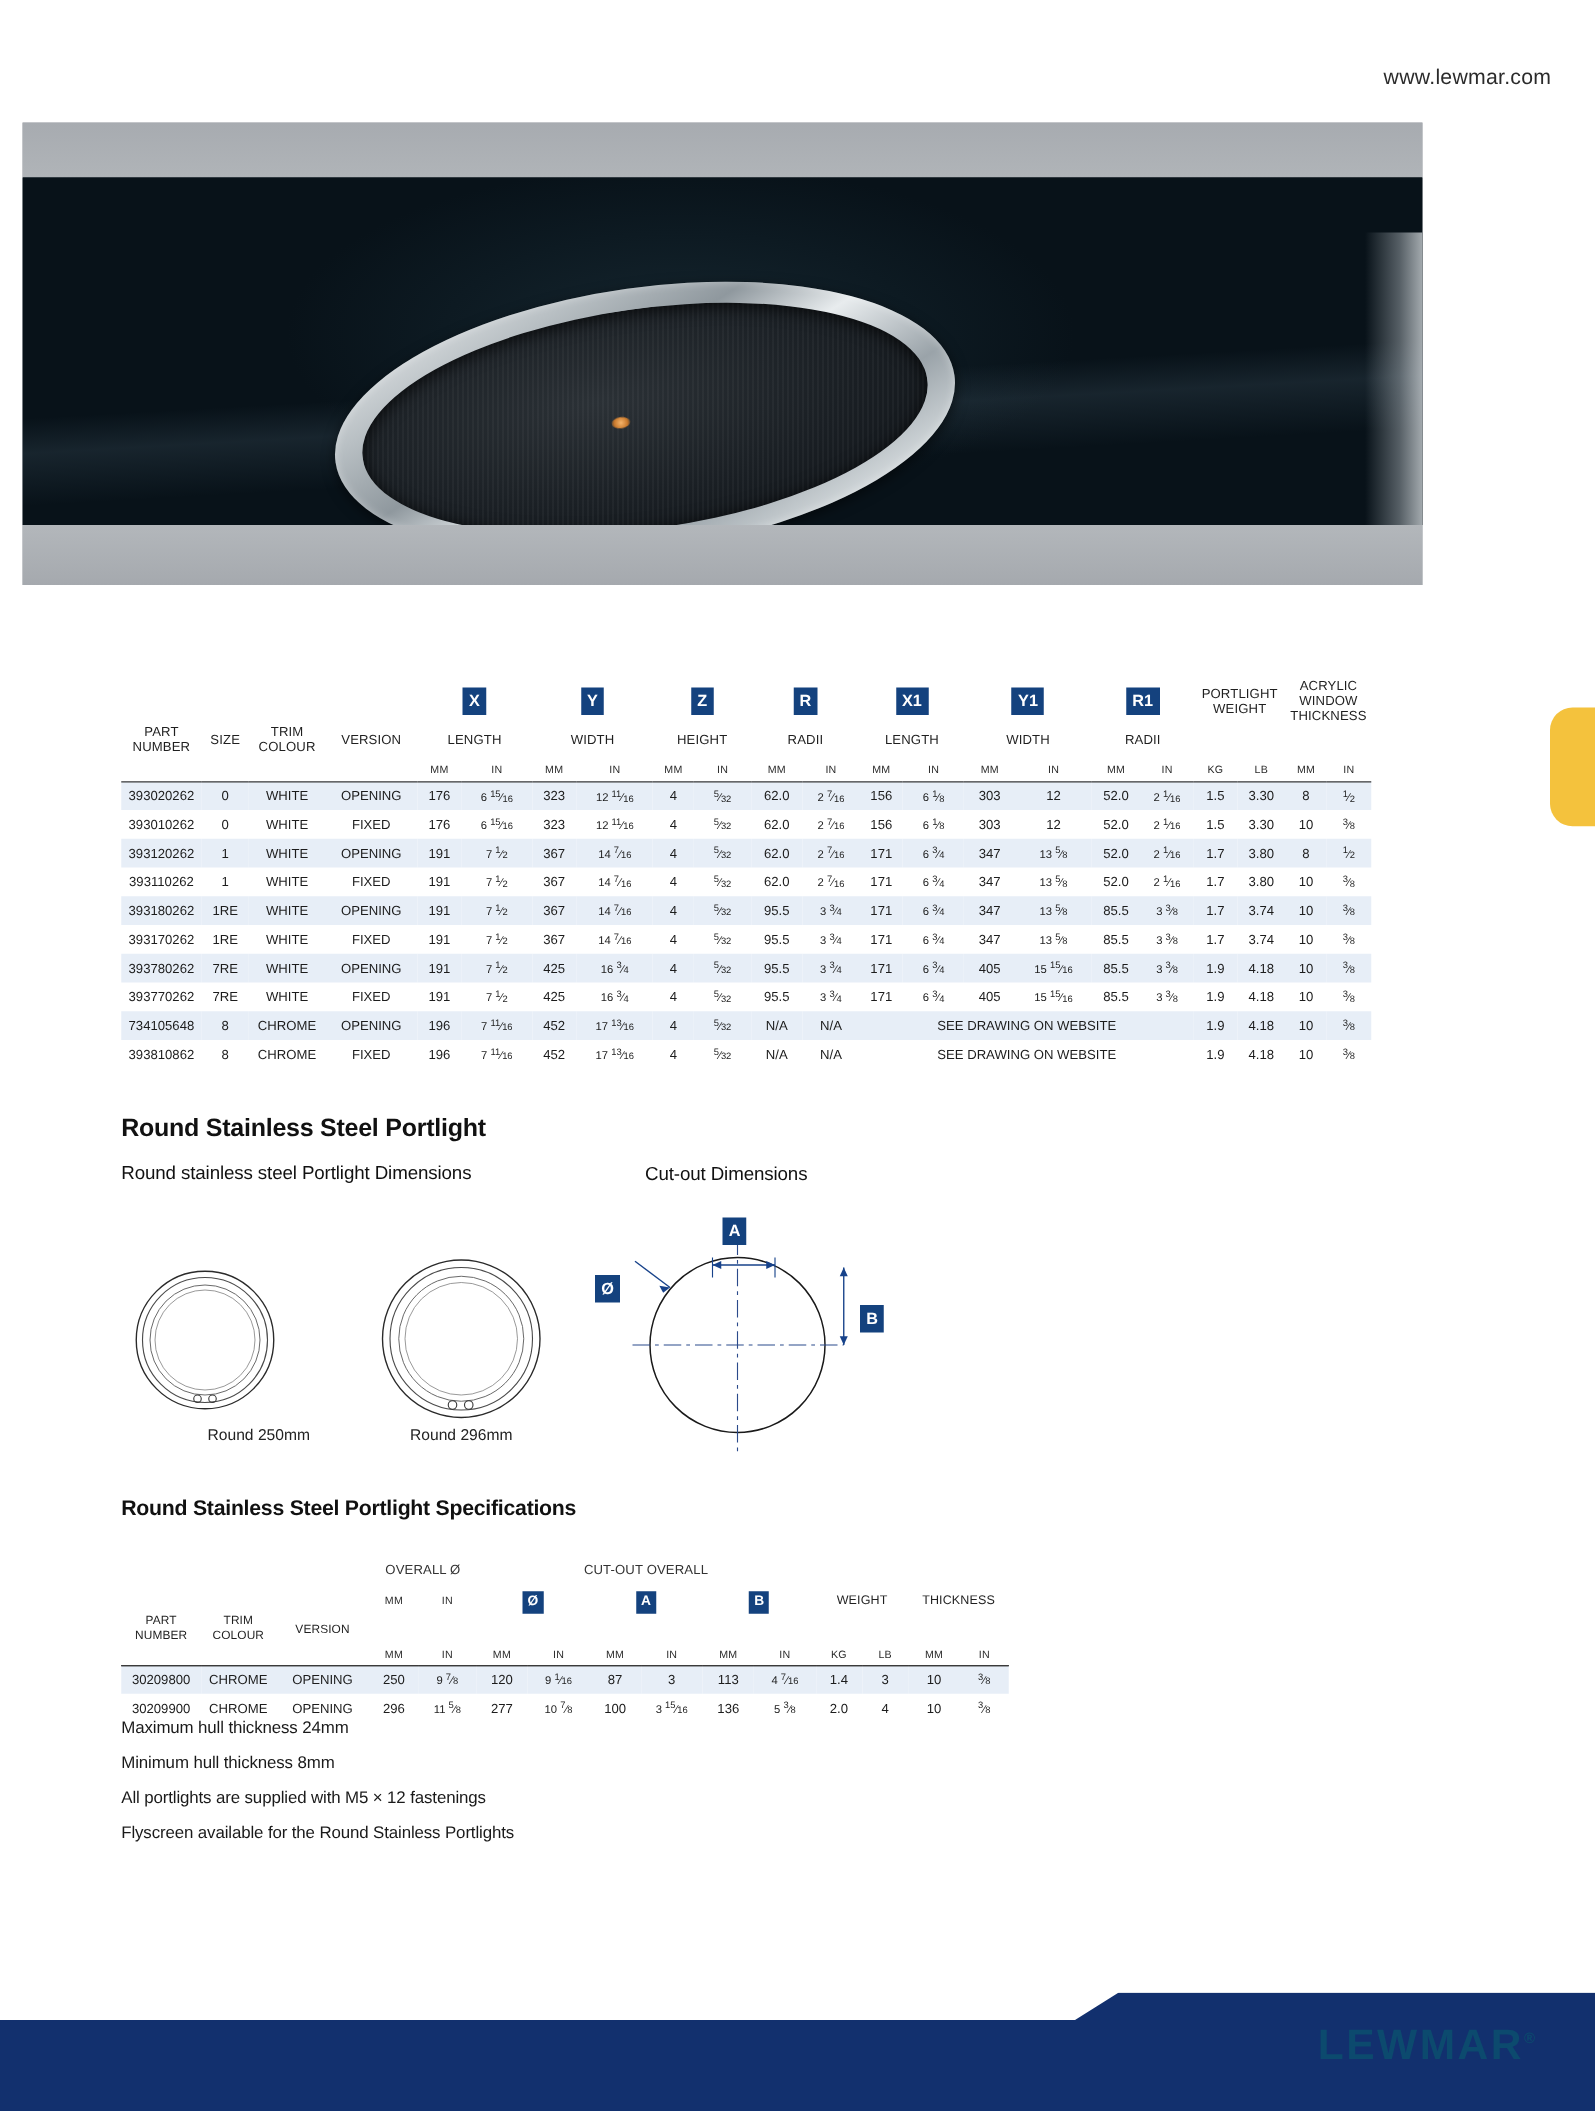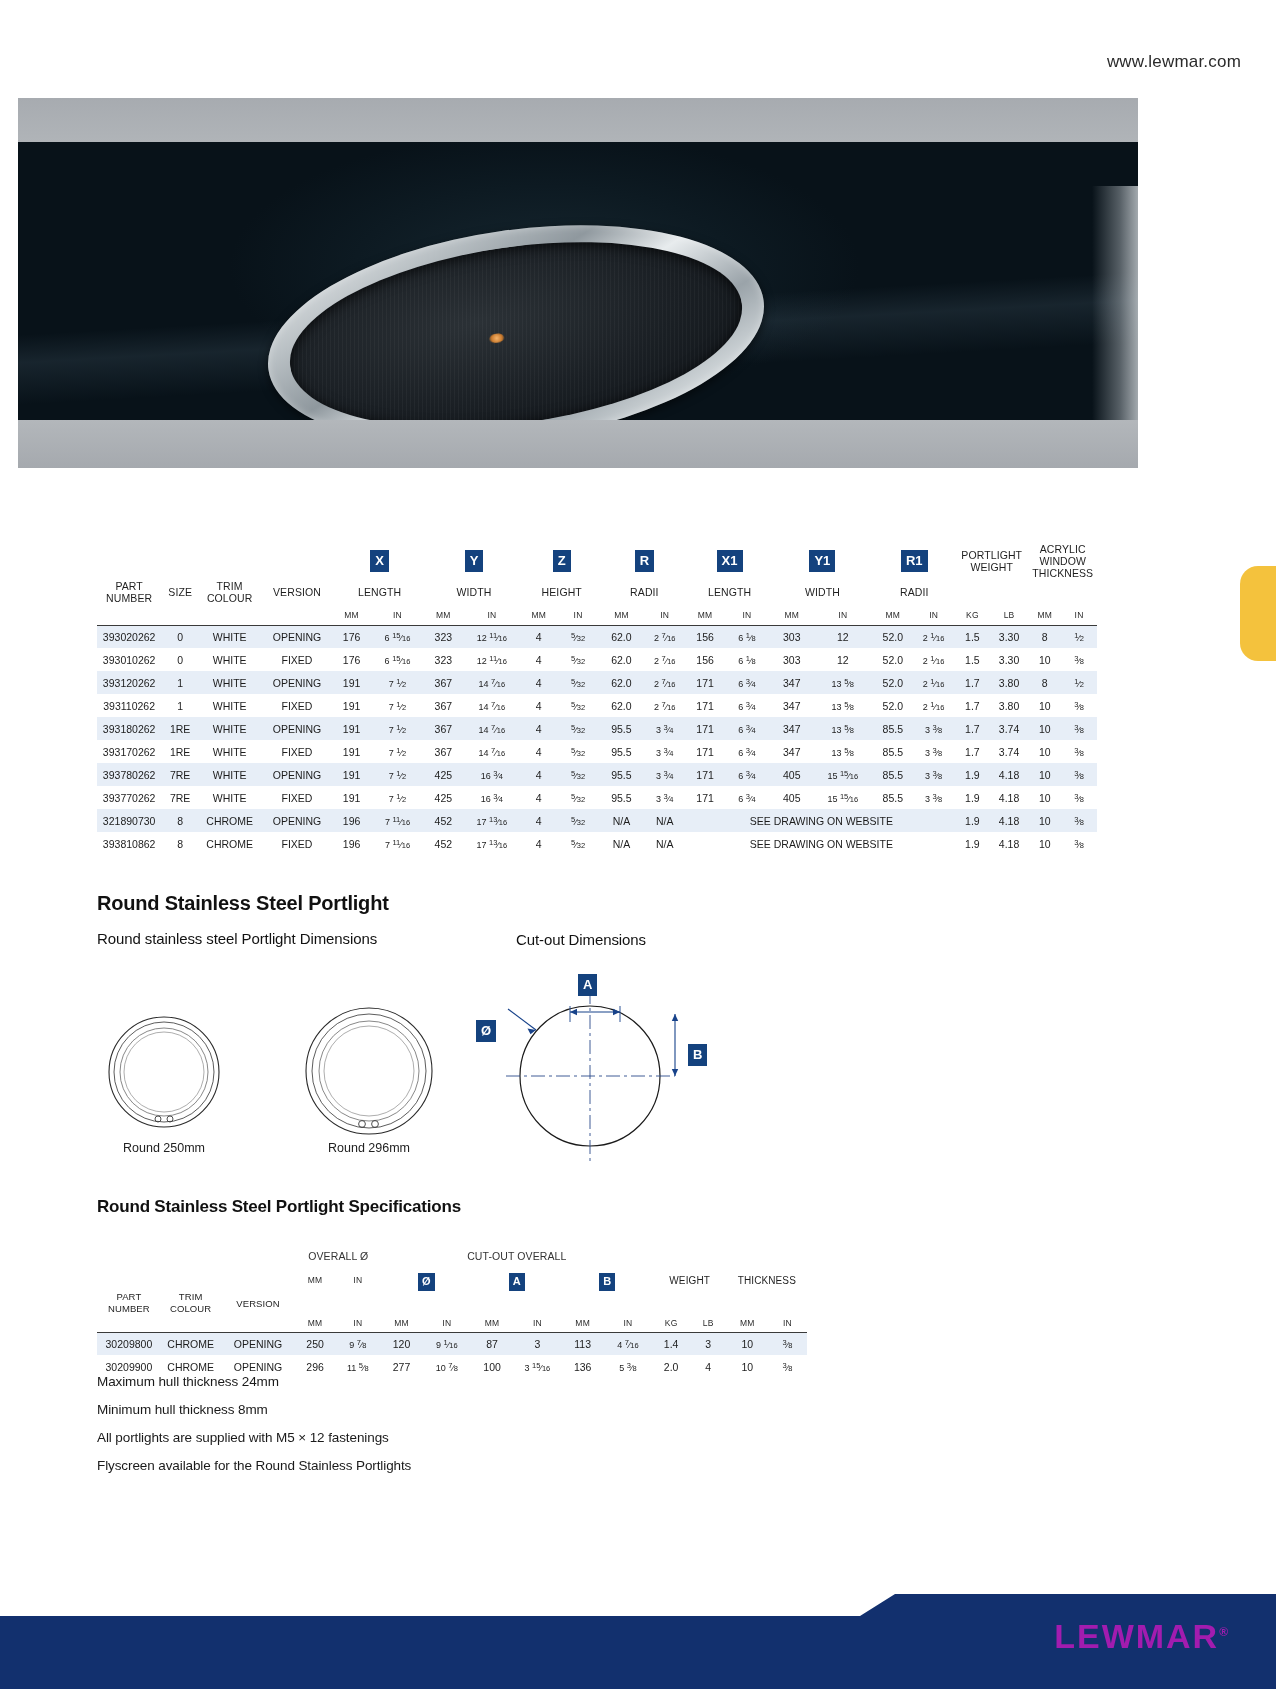--- a/index.html
+++ b/index.html
@@ -128,21 +128,21 @@
   
   .notes{ position:absolute; left:97px; top:1374px; }
   .notes div{ font-size:13.5px; color:#1a1a1a; margin-bottom:13px; letter-spacing:-.1px; }
   .footer-shape{
     position:absolute; left:0; bottom:0; width:100%; height:95px;
     background:#12306e;
     clip-path:polygon(0 22px, 860px 22px, 895px 0, 100% 0, 100% 100%, 0 100%);
   }
   .brand{
     position:absolute; right:48px; bottom:33px;
-    color:#a21caf; font-size:34px; font-weight:bold; letter-spacing:2px;
+    color:#0c4a6e; font-size:34px; font-weight:bold; letter-spacing:2px;
     font-family:"Liberation Sans", sans-serif;
   }
   .brand .reg{ font-size:12px; vertical-align:super; letter-spacing:0; }
 </style>
 </head>
 <body>
 
 <div class="site-url">www.lewmar.com</div>
 
 <div class="hero">
@@ -434,21 +434,21 @@
         <td class="vline">405</td>
         <td class="vline"><span class="frac">15 <sup>15</sup>⁄<sub>16</sub></span></td>
         <td class="vline">85.5</td>
         <td class="vline"><span class="frac">3 <sup>3</sup>⁄<sub>8</sub></span></td>
         <td class="vline-d">1.9</td>
         <td class="vline">4.18</td>
         <td class="vline-d">10</td>
         <td class="vline"><span class="frac"><sup>3</sup>⁄<sub>8</sub></span></td>
       </tr>
       <tr class="datarow alt">
-        <td class="">321890730</td>
+        <td class="">734105648</td>
         <td class="vline-d">8</td>
         <td class="vline-d">CHROME</td>
         <td class="vline-d">OPENING</td>
         <td class="vline-d">196</td>
         <td class="vline"><span class="frac">7 <sup>11</sup>⁄<sub>16</sub></span></td>
         <td class="vline">452</td>
         <td class="vline"><span class="frac">17 <sup>13</sup>⁄<sub>16</sub></span></td>
         <td class="vline">4</td>
         <td class="vline"><span class="frac"><sup>5</sup>⁄<sub>32</sub></span></td>
         <td class="vline">N/A</td>
@@ -488,21 +488,21 @@
 <div class="h-sub" style="left:516px; top:931px;">Cut-out Dimensions</div>
 
 <svg class="ring-fig" style="left:100px; top:1008px;" width="128" height="128" viewBox="0 0 128 128">
   <circle cx="64" cy="64" r="55" fill="none" stroke="#2a2a2a" stroke-width="1.1"></circle>
   <circle cx="64" cy="64" r="50" fill="none" stroke="#4a4a4a" stroke-width="0.9"></circle>
   <circle cx="64" cy="64" r="44" fill="none" stroke="#6a6a6a" stroke-width="0.8"></circle>
   <circle cx="64" cy="64" r="40" fill="none" stroke="#8a8a8a" stroke-width="0.7"></circle>
   <circle cx="58" cy="111" r="3" fill="none" stroke="#3a3a3a" stroke-width="0.9"></circle>
   <circle cx="70" cy="111" r="3" fill="none" stroke="#3a3a3a" stroke-width="0.9"></circle>
 </svg>
-<div class="fig-caption" style="left:80px; top:1141px; width:168px;">Round 250mm</div>
+<div class="fig-caption" style="left:80px; top:1141px; width:168px;text-align:right;">Round 250mm</div>
 
 <svg class="ring-fig" style="left:296px; top:998px;" width="146" height="146" viewBox="0 0 146 146">
   <circle cx="73" cy="73" r="63" fill="none" stroke="#2a2a2a" stroke-width="1.1"></circle>
   <circle cx="73" cy="73" r="57" fill="none" stroke="#4a4a4a" stroke-width="0.9"></circle>
   <circle cx="73" cy="73" r="50" fill="none" stroke="#6a6a6a" stroke-width="0.8"></circle>
   <circle cx="73" cy="73" r="45" fill="none" stroke="#8a8a8a" stroke-width="0.7"></circle>
   <circle cx="66" cy="126" r="3.4" fill="none" stroke="#3a3a3a" stroke-width="0.9"></circle>
   <circle cx="79" cy="126" r="3.4" fill="none" stroke="#3a3a3a" stroke-width="0.9"></circle>
 </svg>
 <div class="fig-caption" style="left:285px; top:1141px; width:168px;">Round 296mm</div>

